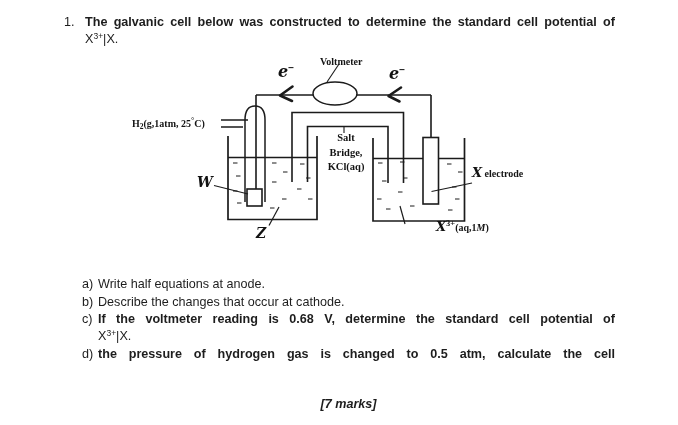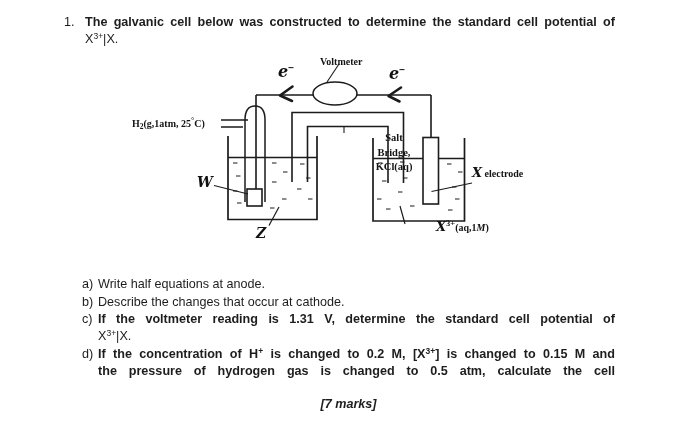--- a/index.html
+++ b/index.html
@@ -78,21 +78,21 @@
   </svg>
 
   <div class="dlabel" style="left:320px; top:56px; font-size:10px;">Voltmeter</div>
 
   <div class="elabel" style="left:278px; top:62px;"><span class="hand" style="font-size:16px;">e</span><span class="esup">−</span></div>
 
   <div class="elabel" style="left:389px; top:64px;"><span class="hand" style="font-size:16px;">e</span><span class="esup">−</span></div>
 
   <div class="dlabel" style="left:132px; top:118px; font-size:10px; white-space:nowrap;"><span>H</span><span class="sb">2</span><span>(g,1atm, 25</span><span class="sp" style="font-size:8px;">°</span><span>C)</span></div>
 
-  <div class="dlabel" style="left:317px; top:131px; width:58px; text-align:center; font-size:10.5px; line-height:14.5px;padding-left:48px;">
+  <div class="dlabel" style="left:317px; top:131px; width:58px; text-align:center; font-size:10.5px; line-height:14.5px;">
     <div>Salt</div>
     <div>Bridge,</div>
     <div>KCl(aq)</div>
   </div>
 
   <div class="hand" style="position:absolute; left:197px; top:174px; font-size:14px;">W</div>
 
   <div class="hand" style="position:absolute; left:256px; top:225px; font-size:14px;">Z</div>
 
   <div class="dlabel" style="left:472px; top:166px; font-size:10px; white-space:nowrap;"><span class="hand" style="font-size:13px;">X</span> <span>electrode</span></div>
@@ -105,28 +105,27 @@
   </div>
 
   <div class="row txt" style="left:82px; top:293.5px; width:533px;">
     <span class="lbl" style="width:16px;">b)</span>
     <div class="content">Describe the changes that occur at cathode.</div>
   </div>
 
   <div class="row txt" style="left:82px; top:311px; width:533px;">
     <span class="lbl" style="width:16px;">c)</span>
     <div class="content">
-      <div class="jline">If the voltmeter reading is 1.31 V, determine the standard cell potential of</div>
+      <div class="jline">If the voltmeter reading is 0.68 V, determine the standard cell potential of</div>
       <div><span>X</span><span class="sp">3+</span><span>|X.</span></div>
     </div>
   </div>
 
   <div class="row txt" style="left:82px; top:345.8px; width:533px;">
     <span class="lbl" style="width:16px;">d)</span>
     <div class="content">
-      <div class="jline"><span>If the concentration of H</span><span class="sp">+</span><span> is changed to 0.2 M, [X</span><span class="sp">3+</span><span>] is changed to 0.15 M and</span></div>
       <div class="jline">the pressure of hydrogen gas is changed to 0.5 atm, calculate the cell</div>
     </div>
   </div>
 
   <div class="marks">[7 marks]</div>
 
 </div>
 
 </body></html>

